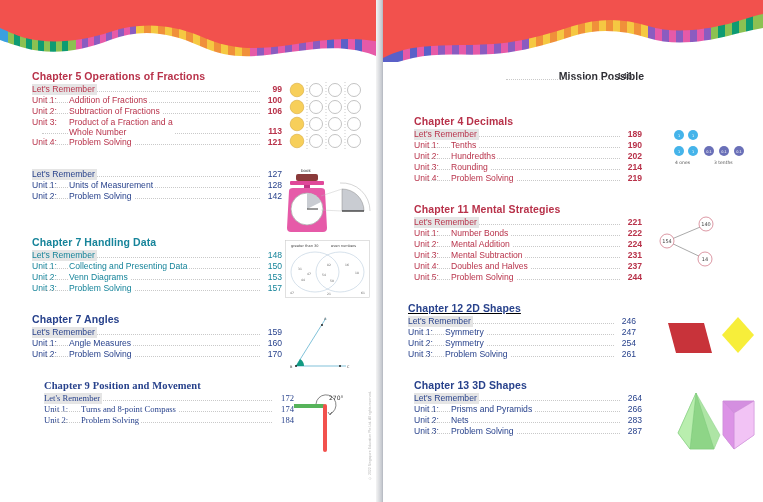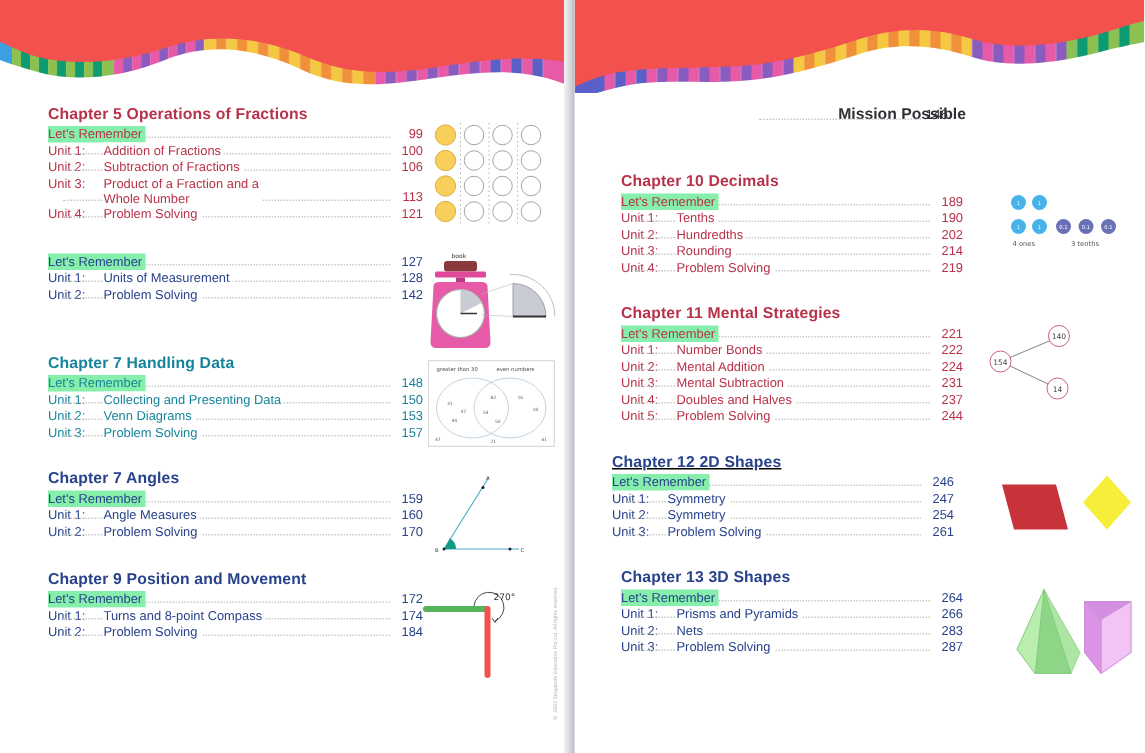--- a/index.html
+++ b/index.html
@@ -13,32 +13,32 @@
     .gutter { position: absolute; left: 376px; top: 0; width: 12px; height: 502px;
       background: linear-gradient(to right, #f4f4f4, #c9ccd2 45%, #b8bcc4 55%, #eef0f2); }
 
     .banner { position: absolute; left: 0; top: 0; width: 100%; height: 62px; }
     .banner svg { display: block; }
     .chapter { position: absolute; }
     .ch-title { font-weight: bold; font-size: 10.5px; letter-spacing: 0.1px; white-space: nowrap; }
     .row { position: relative; height: 11px; font-size: 8.6px; line-height: 11px; white-space: nowrap; }
     .row .unit { position: absolute; left: 0; top: 0; }
     .row .name { position: absolute; left: 37px; top: 0; background: #fff; padding-right: 2px; z-index: 2; }
-    .row .lr { position: absolute; left: 0; top: 0; background: #86efac; padding-right: 2px; z-index: 2; }
+    .row .lr { position: absolute; left: 0; top: 0; background: #e5e5e5; padding-right: 2px; z-index: 2; }
     .row .dots { position: absolute; left: 10px; right: 22px; top: 7px; border-bottom: 1px dotted #c9c9c9; z-index: 1; }
     .row .pg { position: absolute; right: 0; top: 0; width: 22px; text-align: right; background: #fff; z-index: 2; }
     .row.tall { height: 20px; }
     .row.tall .name { line-height: 10px; }
     .row.tall .pg { top: 9px; }
     .row.tall .dots { top: 16px; }
 
     .red .ch-title, .red .row { color: #b8324a; }
     .blue .ch-title, .blue .row { color: #28428c; }
     .teal .ch-title, .teal .row { color: #16849a; }
-    .red .row .pg { color: #b8324a; }
+    .red .row .pg { color: #b8324a; font-weight: bold; }
 
     .special { position: absolute; font-weight: bold; font-size: 10.5px; color: #2f2f35; white-space: nowrap; text-align: right; }
     .special .sp-dots { position: absolute; top: 9px; border-bottom: 1px dotted #c9c9c9; }
     .special .sp-pg { position: absolute; font-weight: normal; font-size: 9px; color: #2f2f35; }
 
     .illus { position: absolute; }
     .copyright { position: absolute; font-size: 3.5px; color: #b5b5b5; writing-mode: vertical-rl; transform: rotate(180deg); white-space: nowrap; }
   </style>
 </head>
 <body>
@@ -289,21 +289,21 @@
         <path d="M12,52 L20,52 A8,8 0 0,0 16,45 Z" fill="#129a82"></path>
         <circle cx="12" cy="52" r="1" fill="#222"></circle>
         <circle cx="38" cy="11" r="1" fill="#222"></circle>
         <circle cx="56" cy="52" r="1" fill="#222"></circle>
         <text x="6" y="54" font-size="3.5" fill="#444" font-family="DejaVu Sans, sans-serif">B</text>
         <text x="40" y="6" font-size="3.5" fill="#444" font-family="DejaVu Sans, sans-serif">A</text>
         <text x="63" y="54" font-size="3.5" fill="#444" font-family="DejaVu Sans, sans-serif">C</text>
       </svg>
     </div>
 
-    <div class="chapter blue" style="left:32px; top:380px; width:250px;">
+    <div class="chapter blue" style="left:44px; top:380px; width:250px;font-family:Liberation Serif, serif;">
       <div class="ch-title">Chapter 9  Position and Movement</div>
       <div class="row" style="margin-top:2px;">
         <span class="lr">Let's Remember</span>
         <span class="dots"></span>
         <span class="pg">172</span>
       </div>
       <div class="row">
         <span class="unit">Unit 1:</span>
         <span class="name">Turns and 8-point Compass</span>
         <span class="dots"></span>
@@ -396,21 +396,21 @@
       </svg>
     </div>
 
     <div class="special" style="left:31px; top:70px; width:230px;">
       <span>Mission Possible</span>
       <span class="sp-dots" style="left:92px; right:30px;"></span>
       <span class="sp-pg" style="left:203px; top:1px;">146</span>
     </div>
 
     <div class="chapter red" style="left:31px; top:115px; width:228px;">
-      <div class="ch-title">Chapter 10  Decimals</div>
+      <div class="ch-title">Chapter 4  Decimals</div>
       <div class="row" style="margin-top:2px;">
         <span class="lr">Let's Remember</span>
         <span class="dots"></span>
         <span class="pg">189</span>
       </div>
       <div class="row">
         <span class="unit">Unit 1:</span>
         <span class="name">Tenths</span>
         <span class="dots"></span>
         <span class="pg">190</span>

